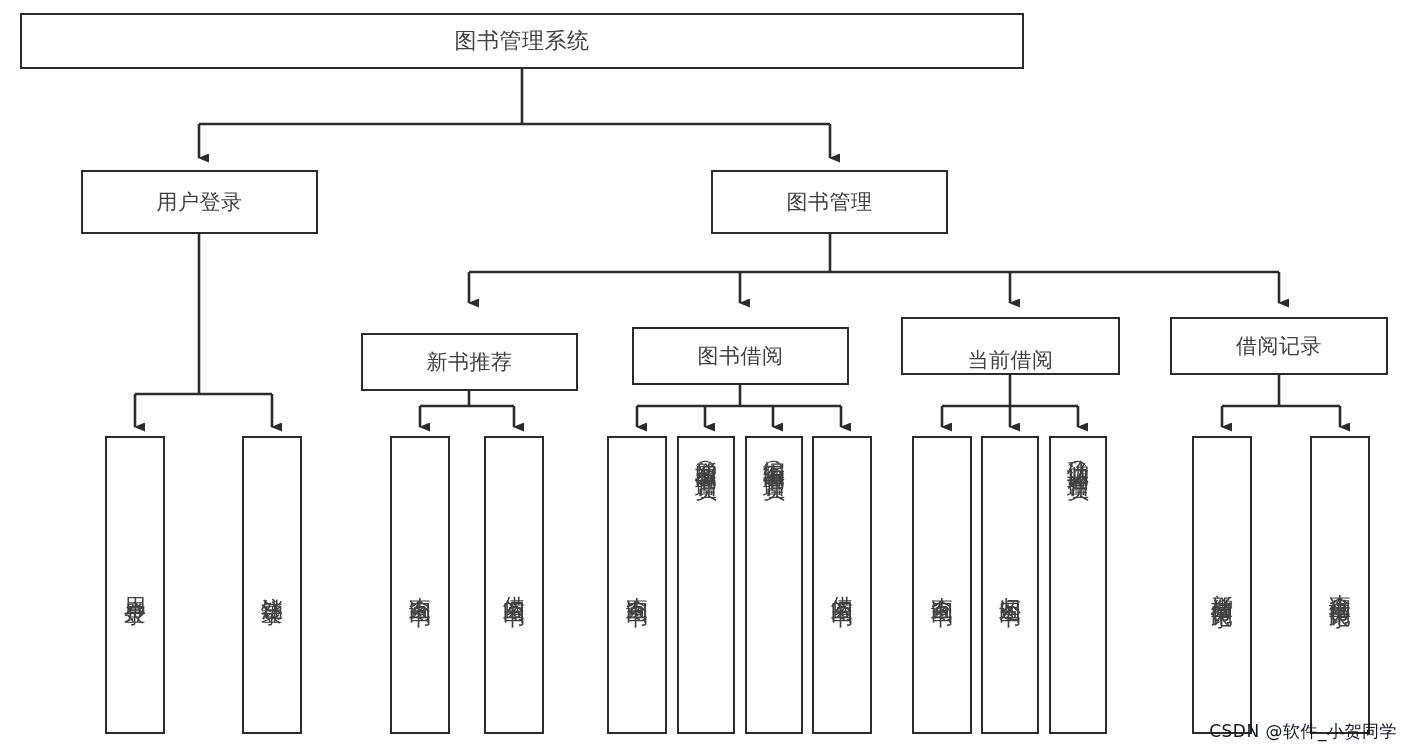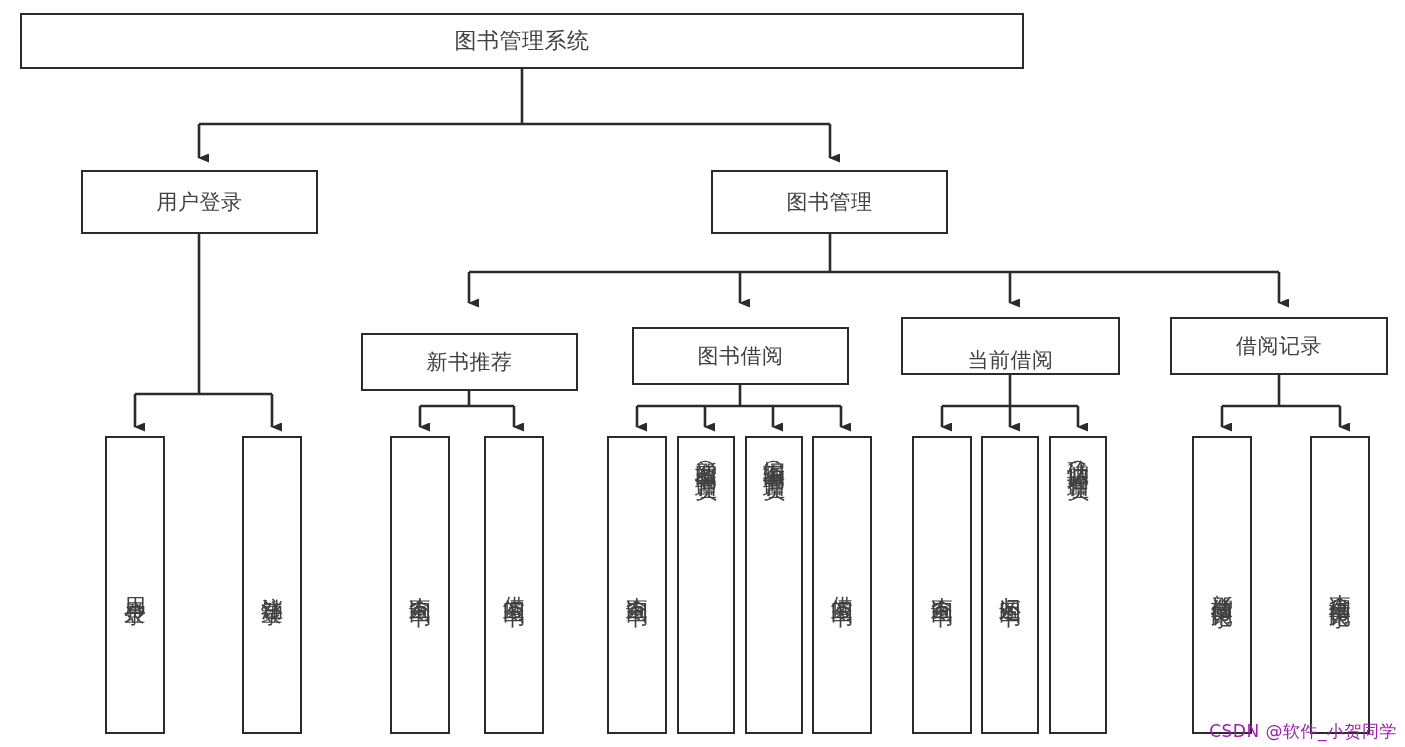--- a/index.html
+++ b/index.html
@@ -64,21 +64,21 @@
   }
   .node.vert.mid {
     align-items: center;
     padding-top: 0;
   }
   .watermark {
     position: absolute;
     right: 8px;
     bottom: 4px;
     font-size: 17px;
-    color: #a21caf;
+    color: #0f172a;
     z-index: 5;
     white-space: nowrap;
     letter-spacing: 0.5px;
   }
 </style>
 </head>
 <body>
 
 <div id="canvas">
 

